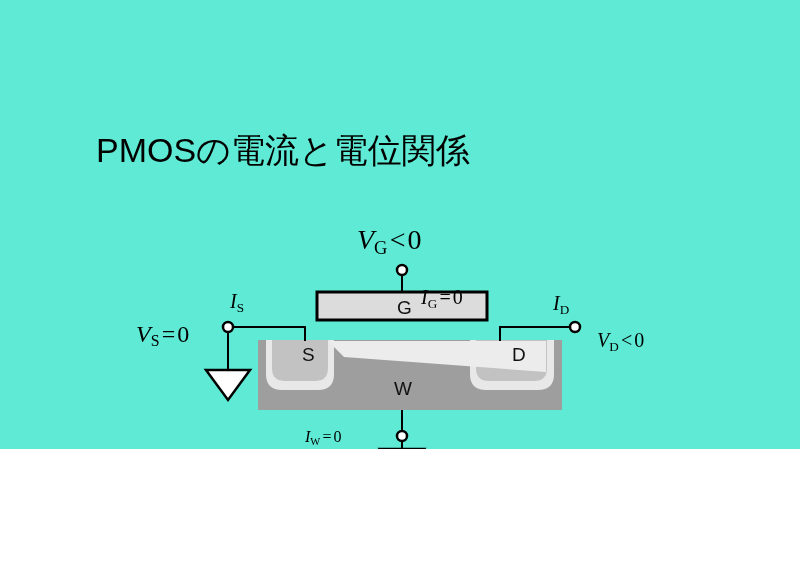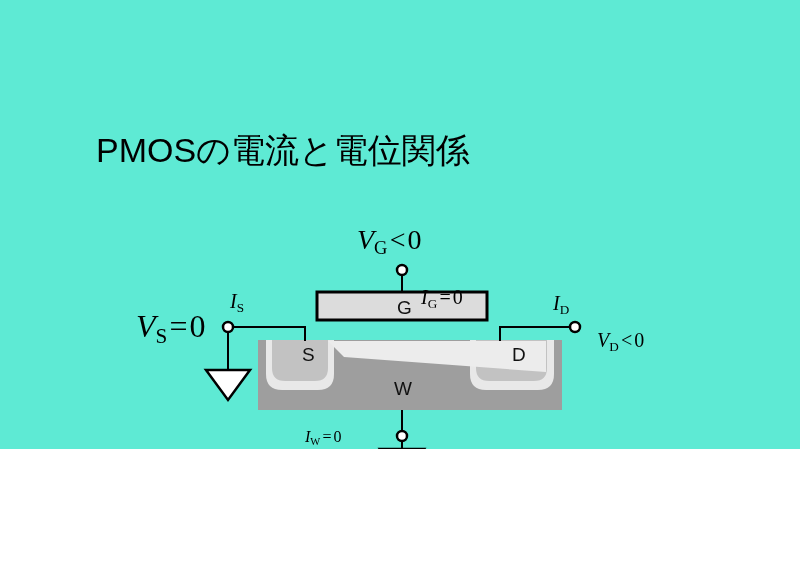--- a/index.html
+++ b/index.html
@@ -126,21 +126,21 @@
 
 
   <div class="math" style="left:357px; top:226px; font-size:28px;">
     <i>V</i><sub>G</sub><span class="op">&lt;</span><span>0</span>
   </div>
 
   <div class="math" style="left:421px; top:256px; font-size:20px;margin-top:31px;">
     <i>I</i><sub>G</sub><span class="op">=</span><span>0</span>
   </div>
 
-  <div class="math" style="left:136px; top:310px; font-size:32px;">
+  <div class="math" style="left:136px; top:322px; font-size:24px;">
     <i>V</i><sub>S</sub><span class="op">=</span><span>0</span>
   </div>
 
   <div class="math" style="left:597px; top:330px; font-size:20px;">
     <i>V</i><sub>D</sub><span class="op">&lt;</span><span>0</span>
   </div>
 
   <div class="math" style="left:230px; top:291px; font-size:20px;">
     <i>I</i><sub>S</sub>
   </div>

